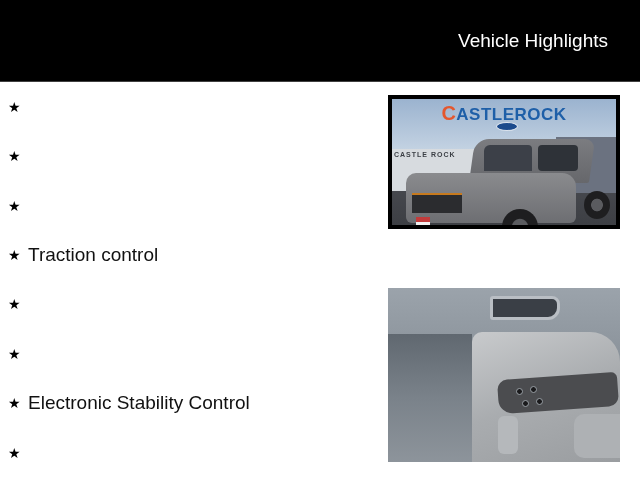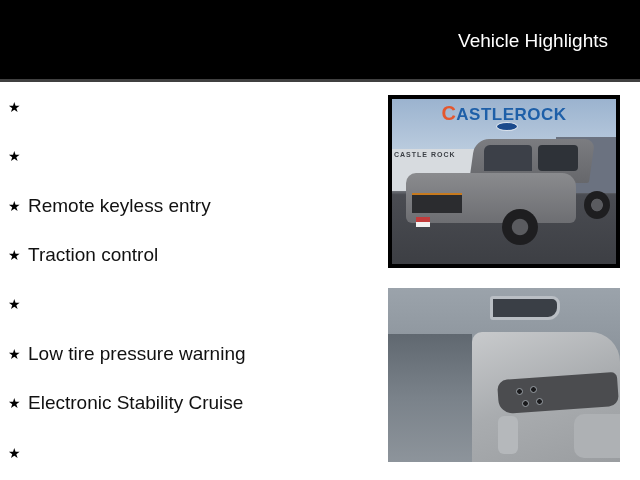--- a/index.html
+++ b/index.html
@@ -1,35 +1,35 @@
 <!DOCTYPE html>
 <html><head>
   <meta charset="utf-8">
   <style>
     * { box-sizing: border-box; margin: 0; padding: 0; }
     html, body { width: 640px; height: 480px; background: #ffffff; overflow: hidden; }
     body { position: relative; font-family: "Liberation Sans", sans-serif; }
     .header {
       position: absolute; left: 0; top: 0; width: 640px; height: 82px;
-      background: #000000; border-bottom: 3px solid #404040;
+      background: #000000; border-bottom: 1px solid #404040;
     }
     .header-title {
       position: absolute; right: 32px; top: 30px;
       color: #ffffff; font-size: 19px; font-family: "Liberation Sans", sans-serif;
     }
     .list { position: absolute; left: 8px; top: 95px; width: 360px; }
     .item {
       position: absolute; left: 0; height: 24px;
       display: flex; align-items: center; white-space: nowrap;
     }
     .star { width: 20px; font-size: 14px; color: #000; line-height: 1; }
     .label { font-size: 19px; color: #111; font-family: "Liberation Sans", sans-serif; }
 
     .photo { position: absolute; left: 388px; width: 232px; overflow: hidden; }
-    .photo1 { top: 95px; height: 173px; background: #000; padding: 4px; }
+    .photo1 { top: 95px; height: 134px; background: #000; padding: 4px; }
     .photo2 { top: 288px; height: 174px; }
 
     
     .scene { position: relative; width: 100%; height: 100%; overflow: hidden;
       background: linear-gradient(#9bb3cf 0%, #c3d2e2 40%, #d4dbe2 50%, #4a4c52 58%, #3d3f44 100%); }
     .logo-text { position: absolute; left: 0; right: 0; top: 3px; text-align: center;
       font-weight: bold; font-size: 17px; letter-spacing: 0.5px; color: #1e5fa8;
       font-family: "Liberation Sans", sans-serif; }
     .logo-text .c { color: #e4572e; font-size: 20px; }
     .ford-oval { position: absolute; left: 104px; top: 23px; width: 22px; height: 9px;
@@ -82,36 +82,34 @@
 
 <div class="list">
   <div class="item" style="top:0px">
     <span class="star">★</span>
   </div>
   <div class="item" style="top:49px">
     <span class="star">★</span>
   </div>
   <div class="item" style="top:99px">
     <span class="star">★</span>
-    <span class="label">Remote keyless entry</span>
   </div>
   <div class="item" style="top:148px">
     <span class="star">★</span>
     <span class="label">Traction control</span>
   </div>
   <div class="item" style="top:197px">
     <span class="star">★</span>
   </div>
   <div class="item" style="top:247px">
     <span class="star">★</span>
-    <span class="label">Low tire pressure warning</span>
   </div>
   <div class="item" style="top:296px">
     <span class="star">★</span>
-    <span class="label">Electronic Stability Cruise</span>
+    <span class="label">Electronic Stability Control</span>
   </div>
   <div class="item" style="top:346px">
     <span class="star">★</span>
   </div>
 </div>
 
 <div class="photo photo1">
   <div class="scene">
     <div class="bldg"></div>
     <div class="bldg-sign">CASTLE ROCK</div>

